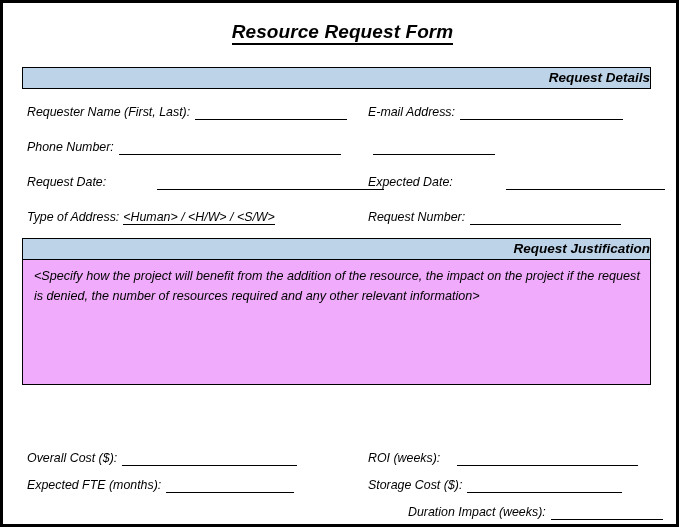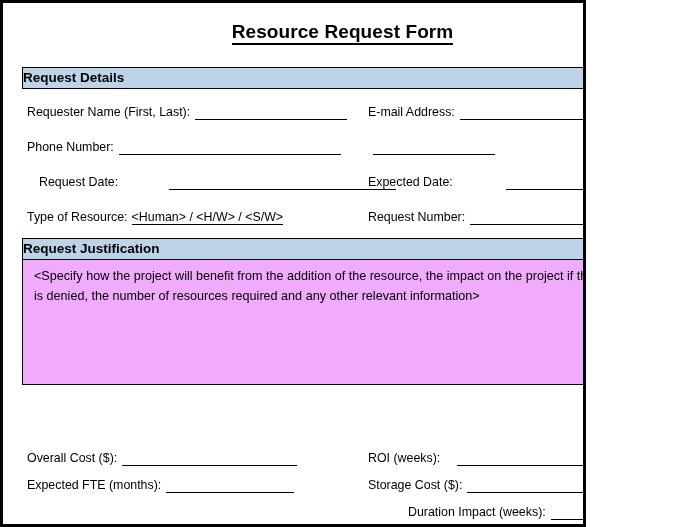--- a/index.html
+++ b/index.html
@@ -5,26 +5,27 @@
   html, body {
     margin: 0;
     padding: 0;
     background: #ffffff;
   }
   body {
     font-family: "Liberation Sans", sans-serif;
   }
   .page {
     position: relative;
-    width: 586px;
+    width: 679px;
     height: 527px;
     box-sizing: border-box;
     background: #ffffff;
     border: 3px solid #000000;
     overflow: hidden;
+    font-style: italic;
   }
   .form-title {
     position: absolute;
     left: 0;
     top: 18px;
     width: 679px;
     text-align: center;
     font-size: 19px;
     font-weight: bold;
     color: #000000;
@@ -37,21 +38,21 @@
 
   
   .section-bar {
     position: absolute;
     left: 19px;
     width: 629px;
     height: 22px;
     box-sizing: border-box;
     background: #bcd3e8;
     border: 1px solid #000000;
-    text-align: left;
+    text-align: right;
     font-size: 13.5px;
     font-weight: bold;
     line-height: 20px;
     color: #000000;
   }
   #bar-details { top: 64px; }
   #bar-justification { top: 235px; border-bottom: 1px solid #000000; }
   #bar-impact { top: 411px; }
 
   
@@ -78,21 +79,21 @@
   .inline-underline {
     border-bottom: 1.4px solid #000000;
     margin-left: 4px;
     display: inline-block;
     line-height: 14px;
   }
 
   
   .dl1 { left: 24px; top: 97px; }
   .dl2 { left: 24px; top: 132px; }
-  .dl3 { left: 36px; top: 167px; gap: 46px; }
+  .dl3 { left: 24px; top: 167px; gap: 46px; }
   .dl4 { left: 24px; top: 202px; }
   
   .dr1 { left: 365px; top: 97px; }
   .dr2 { left: 365px; top: 132px; }
   .dr3 { left: 365px; top: 167px; gap: 48px; }
   .dr4 { left: 365px; top: 202px; }
 
   
   .justification-body {
     position: absolute;
@@ -140,21 +141,21 @@
     <span class="field-label">Phone Number:</span>
     <span class="blank-line" style="width:222px"></span>
   </div>
 
   <div class="field-row dl3">
     <span class="field-label">Request Date:</span>
     <span class="blank-line" style="width:227px"></span>
   </div>
 
   <div class="field-row dl4">
-    <span class="field-label">Type of Resource:</span>
+    <span class="field-label">Type of Address:</span>
     <span class="inline-underline">&lt;Human&gt; / &lt;H/W&gt; / &lt;S/W&gt;</span>
   </div>
 
   <div class="field-row dr1">
     <span class="field-label">E-mail Address:</span>
     <span class="blank-line" style="width:163px"></span>
   </div>
 
   <div class="field-row dr2">
     <span class="blank-line" style="width:122px"></span>

